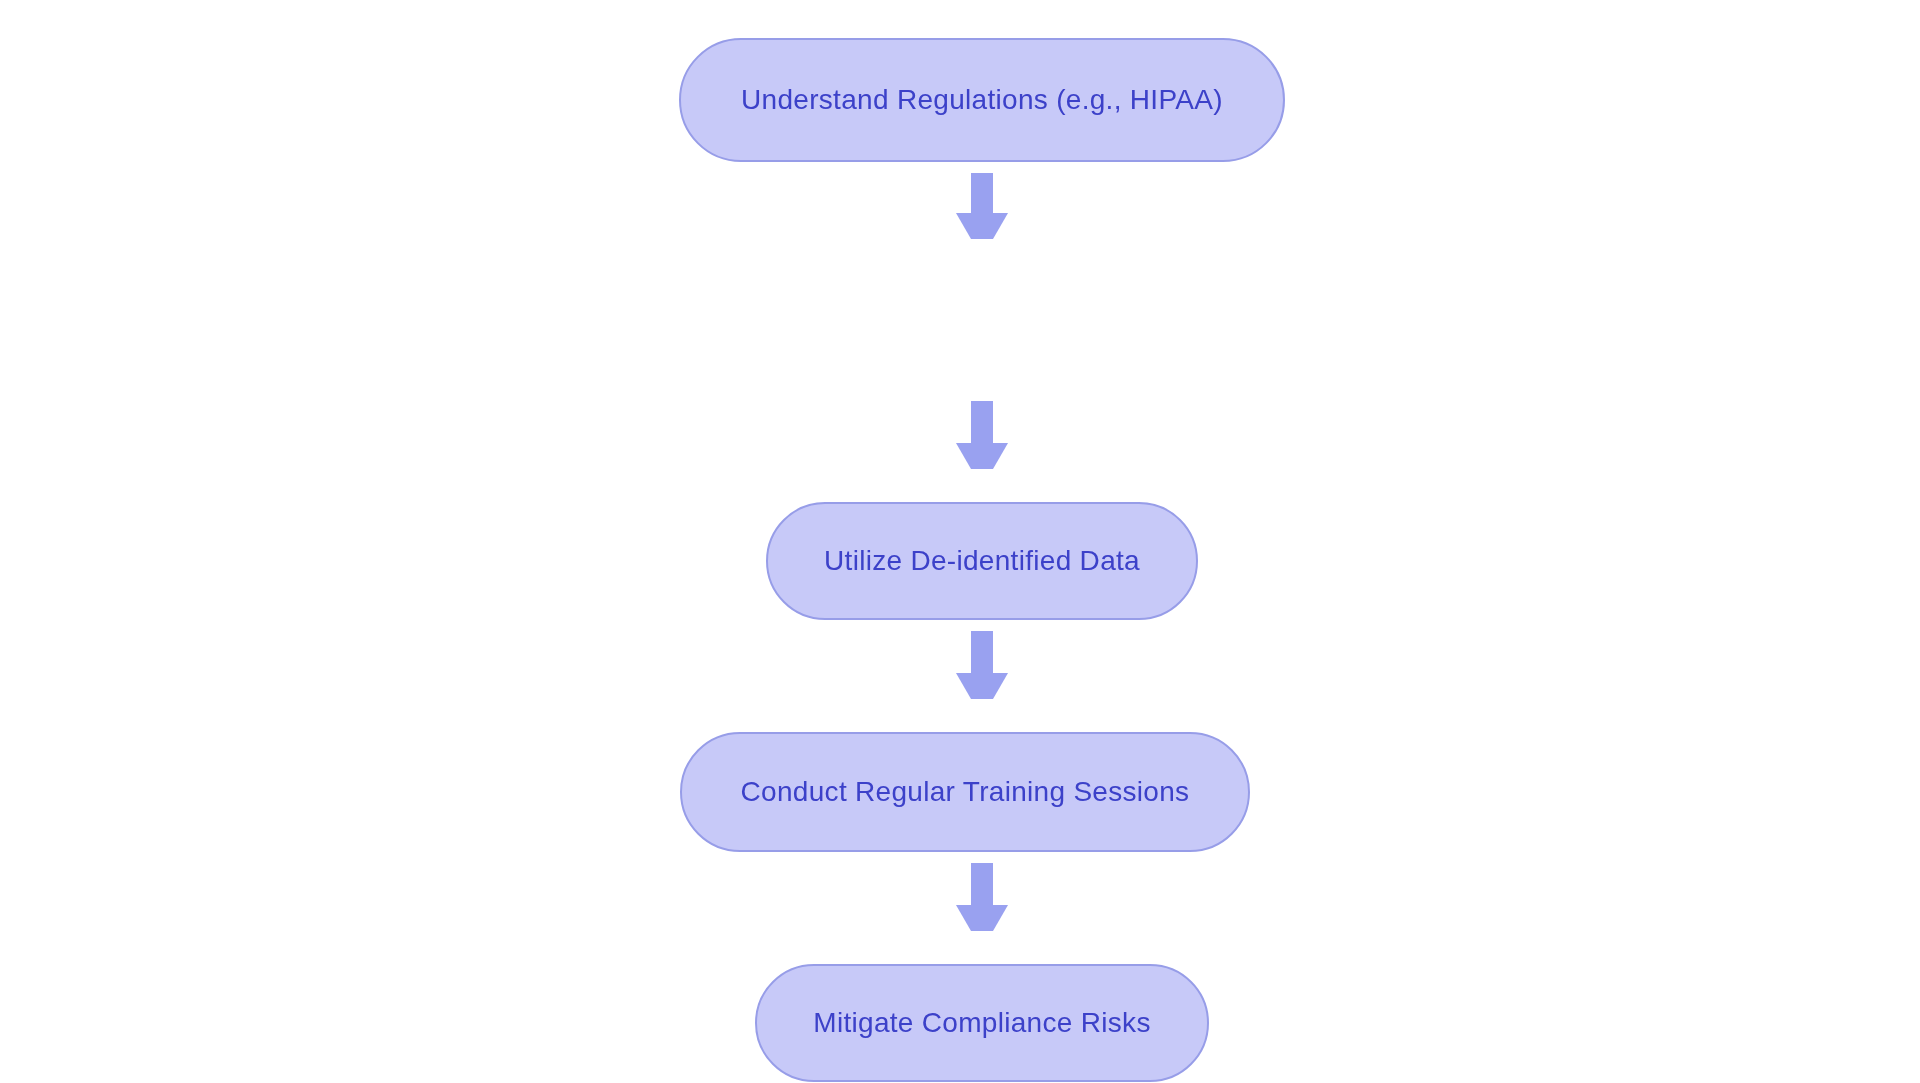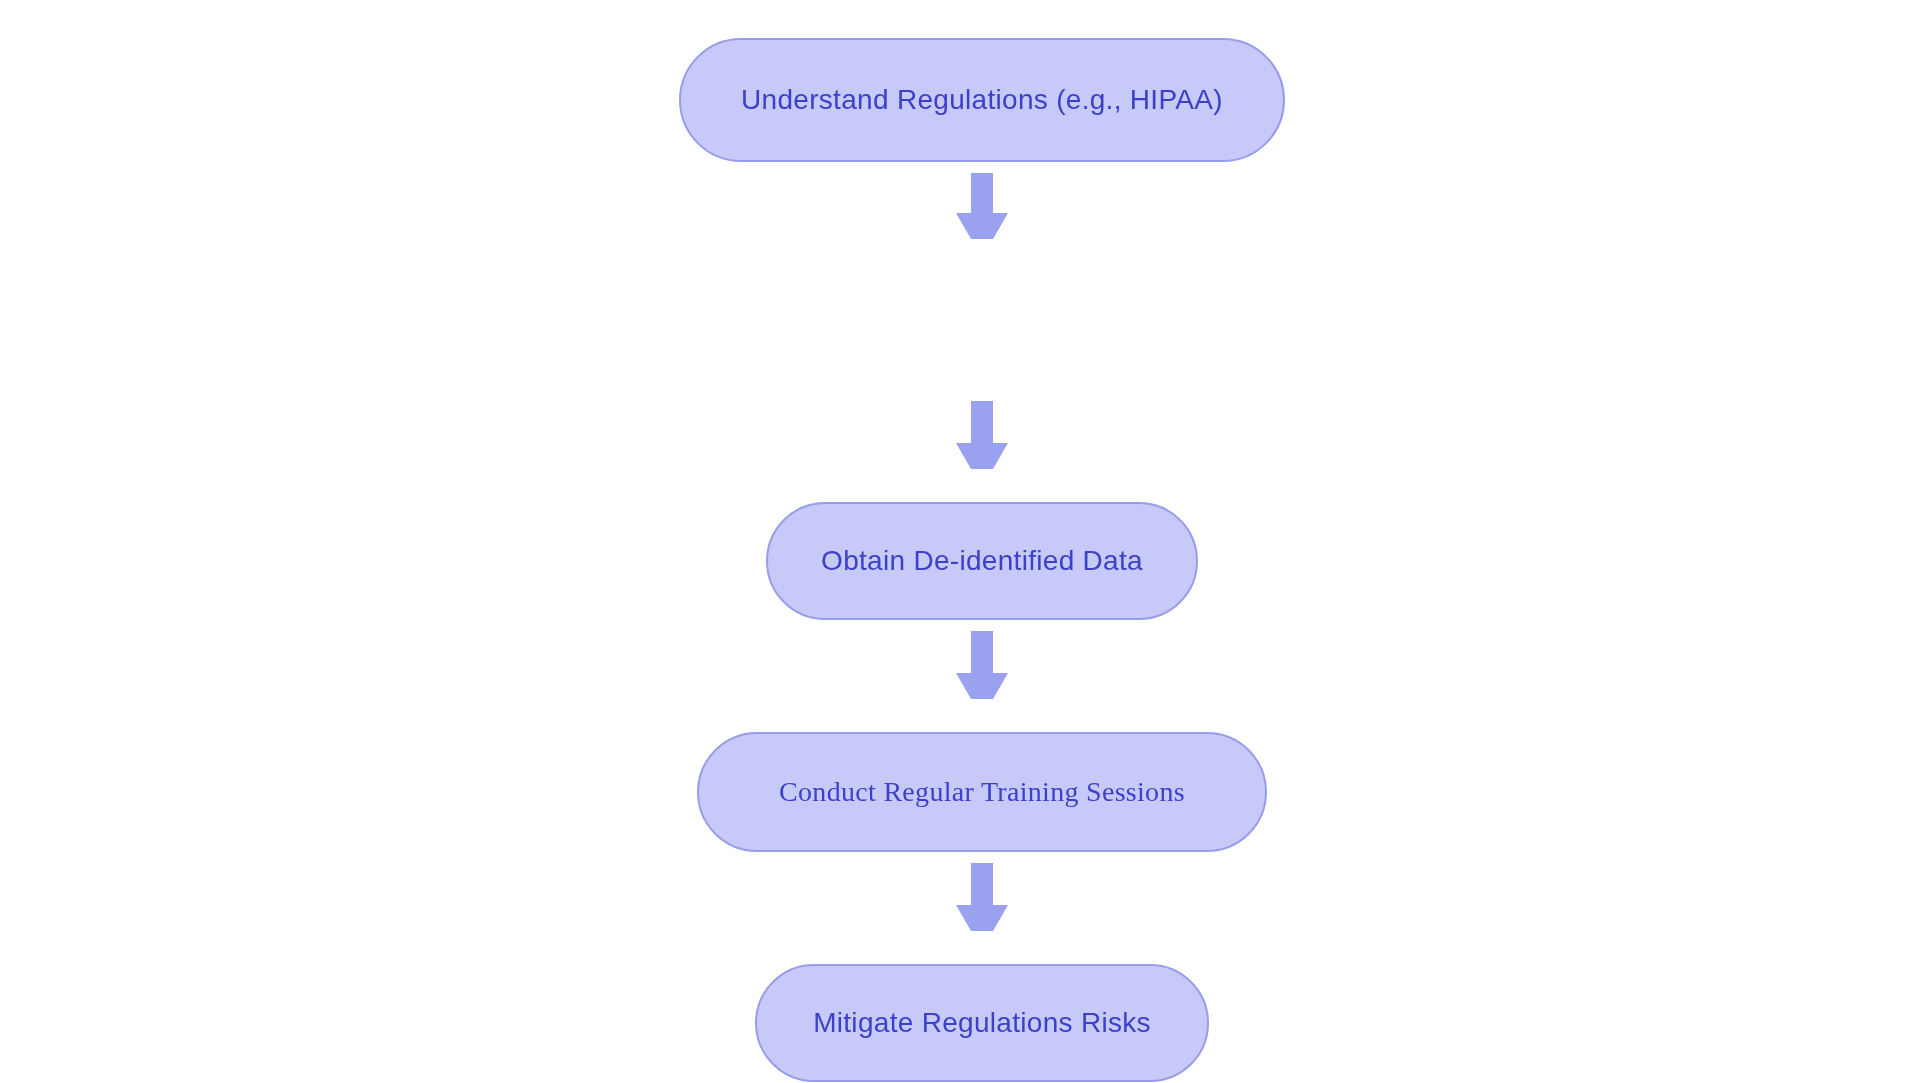--- a/index.html
+++ b/index.html
@@ -32,21 +32,21 @@
     border-radius: 64px;
     color: var(--node-text);
     font-size: 28px;
     letter-spacing: 0.3px;
     text-align: center;
     white-space: nowrap;
   }
   .node-1 { left: 657px; top: 16px;  width: 606px; height: 124px; }
   .node-2 { left: 745px; top: 250px; width: 430px; height: 118px; }
   .node-3 { left: 744px; top: 480px; width: 432px; height: 118px; }
-  .node-4 { left: 675px; top: 710px; width: 570px; height: 120px; font-family: Liberation Serif, serif; }
+  .node-4 { left: 658px; top: 710px; width: 570px; height: 120px; }
   .node-5 { left: 733px; top: 942px; width: 454px; height: 118px; }
 
   .arrow {
     position: absolute;
     left: 960px;
     transform: translateX(-50%);
     display: flex;
     flex-direction: column;
     align-items: center;
   }
@@ -81,34 +81,34 @@
     <div class="head"></div>
   </div>
 
 
   <div class="arrow arrow-2">
     <div class="shaft"></div>
     <div class="head"></div>
   </div>
 
   <div class="node node-3">
-    <span>Obtain De-identified Data</span>
+    <span>Utilize De-identified Data</span>
   </div>
 
   <div class="arrow arrow-3">
     <div class="shaft"></div>
     <div class="head"></div>
   </div>
 
   <div class="node node-4">
     <span>Conduct Regular Training Sessions</span>
   </div>
 
   <div class="arrow arrow-4">
     <div class="shaft"></div>
     <div class="head"></div>
   </div>
 
   <div class="node node-5">
-    <span>Mitigate Regulations Risks</span>
+    <span>Mitigate Compliance Risks</span>
   </div>
 
 </div>
 
 </body></html>

